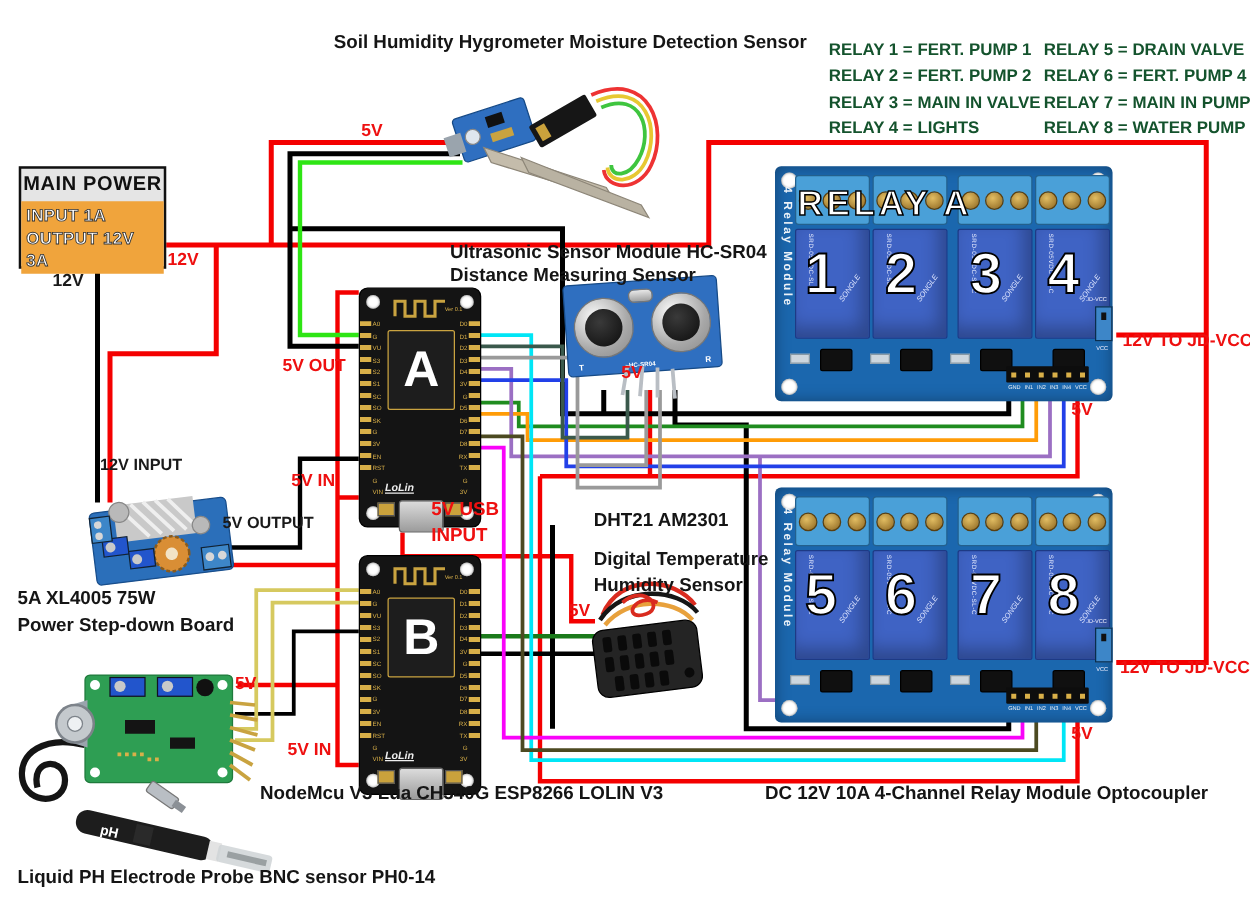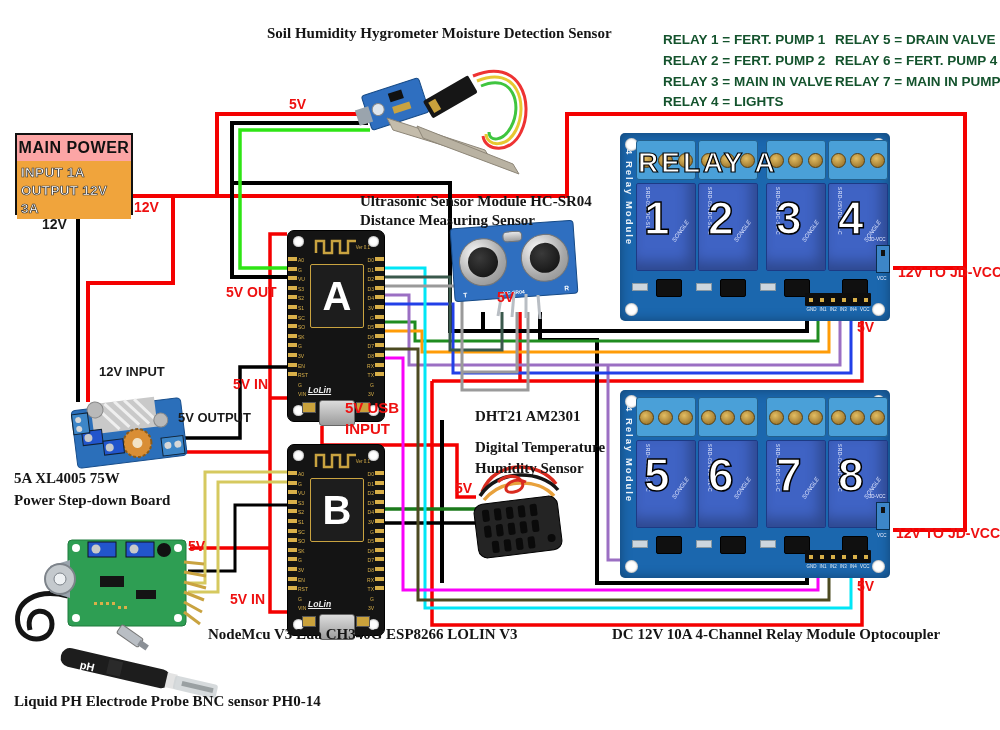--- a/index.html
+++ b/index.html
@@ -2,28 +2,28 @@
 <html><head>
 <meta charset="utf-8">
 <style>
   html,body{margin:0;padding:0;background:#fff;}
   .canvas{position:relative;width:1000px;height:730px;background:#fff;overflow:hidden;
           font-family:"Liberation Sans","DejaVu Sans",sans-serif;}
   .abs{position:absolute;}
   svg.wires{position:absolute;left:0;top:0;z-index:1;}
   .comp{position:absolute;z-index:2;}
   .lbl{position:absolute;z-index:3;white-space:nowrap;}
-  .cap{font-size:15px;font-weight:600;color:#151515;font-family:Liberation Serif, serif;}
+  .cap{font-size:15px;font-weight:600;color:#151515;}
   .redlbl{font-size:14px;font-weight:700;color:#ee1010;}
   .blklbl{font-size:13px;font-weight:700;color:#1a1a1a;}
   .legend{font-size:13.5px;font-weight:600;color:#14532d;line-height:20.8px;}
   .legend-line{display:block;}
 
   
-  .mainpower{width:114px;height:78px;border:2.5px solid #111;background:#fca5a5;z-index:2;}
+  .mainpower{width:114px;height:78px;border:2.5px solid #111;background:#e5e5e5;z-index:2;}
   .mp-title{height:26px;display:flex;align-items:center;justify-content:center;
             font-size:16px;font-weight:800;color:#111;letter-spacing:0.5px;}
   .mp-body{height:52px;background:#f0a43c;color:#fff;font-weight:800;font-size:13.5px;
            padding:3px 4px;line-height:18px;-webkit-text-stroke:0.7px #333;letter-spacing:0.3px;}
 
   
   .relay-board{width:270px;height:188px;background:#1b67ae;border-radius:5px;box-shadow:inset 0 0 12px rgba(0,0,0,.35);}
   .hole{position:absolute;width:13px;height:13px;border-radius:50%;background:#fff;box-shadow:inset 0 0 2px #666;}
   .hole.tl{left:5px;top:5px}.hole.tr{right:5px;top:5px}.hole.bl{left:5px;bottom:5px}.hole.br{right:5px;bottom:5px}
   .side-text{position:absolute;left:2px;top:16px;font-size:9.5px;color:#ecf2f8;letter-spacing:2px;
@@ -539,41 +539,42 @@
   <div class="lbl legend" style="left:663px;top:30px">
       <span class="legend-line">RELAY 1 = FERT. PUMP 1</span>
       <span class="legend-line">RELAY 2 = FERT. PUMP 2</span>
       <span class="legend-line">RELAY 3 = MAIN IN VALVE</span>
       <span class="legend-line">RELAY 4 = LIGHTS</span>
     </div>
   <div class="lbl legend" style="left:835px;top:30px">
       <span class="legend-line">RELAY 5 = DRAIN VALVE</span>
       <span class="legend-line">RELAY 6 = FERT. PUMP 4</span>
       <span class="legend-line">RELAY 7 = MAIN IN PUMP</span>
+      <span class="legend-line">RELAY 8 = WATER PUMP</span>
     </div>
   <div class="lbl cap" style="left:360px;top:193px">Ultrasonic Sensor Module HC-SR04</div>
   <div class="lbl cap" style="left:360px;top:212px">Distance Measuring Sensor</div>
   <div class="lbl cap" style="left:475px;top:408px">DHT21 AM2301</div>
   <div class="lbl cap" style="left:475px;top:439px">Digital Temperature</div>
   <div class="lbl cap" style="left:475px;top:460px">Humidity Sensor</div>
   <div class="lbl cap" style="left:14px;top:470px">5A XL4005 75W</div>
   <div class="lbl cap" style="left:14px;top:492px">Power Step-down Board</div>
   <div class="lbl cap" style="left:208px;top:626px">NodeMcu V3 Lua CH340G ESP8266 LOLIN V3</div>
   <div class="lbl cap" style="left:612px;top:626px">DC 12V 10A 4-Channel Relay Module Optocoupler</div>
   <div class="lbl cap" style="left:14px;top:693px">Liquid PH Electrode Probe BNC sensor PH0-14</div>
 
   <div class="lbl redlbl" style="left:134px;top:199px">12V</div>
   <div class="lbl blklbl" style="left:42px;top:216px;font-size:14px">12V</div>
   <div class="lbl redlbl" style="left:289px;top:96px">5V</div>
   <div class="lbl redlbl" style="left:226px;top:284px">5V OUT</div>
   <div class="lbl redlbl" style="left:233px;top:376px">5V IN</div>
   <div class="lbl redlbl" style="left:345px;top:399px;font-size:15px">5V USB</div>
   <div class="lbl redlbl" style="left:345px;top:420px;font-size:15px">INPUT</div>
   <div class="lbl redlbl" style="left:230px;top:591px">5V IN</div>
-  <div class="lbl blklbl" style="left:99px;top:364px">12V INPUT</div>
+  <div class="lbl blklbl" style="left:80px;top:364px">12V INPUT</div>
   <div class="lbl blklbl" style="left:178px;top:410px">5V OUTPUT</div>
   <div class="lbl redlbl" style="left:497px;top:289px">5V</div>
   <div class="lbl redlbl" style="left:455px;top:480px">5V</div>
   <div class="lbl redlbl" style="left:188px;top:538px">5V</div>
   <div class="lbl redlbl" style="left:857px;top:319px">5V</div>
   <div class="lbl redlbl" style="left:857px;top:578px">5V</div>
   <div class="lbl redlbl" style="left:898px;top:264px">12V TO JD-VCC</div>
   <div class="lbl redlbl" style="left:896px;top:525px">12V TO JD-VCC</div>
 
 </div>

